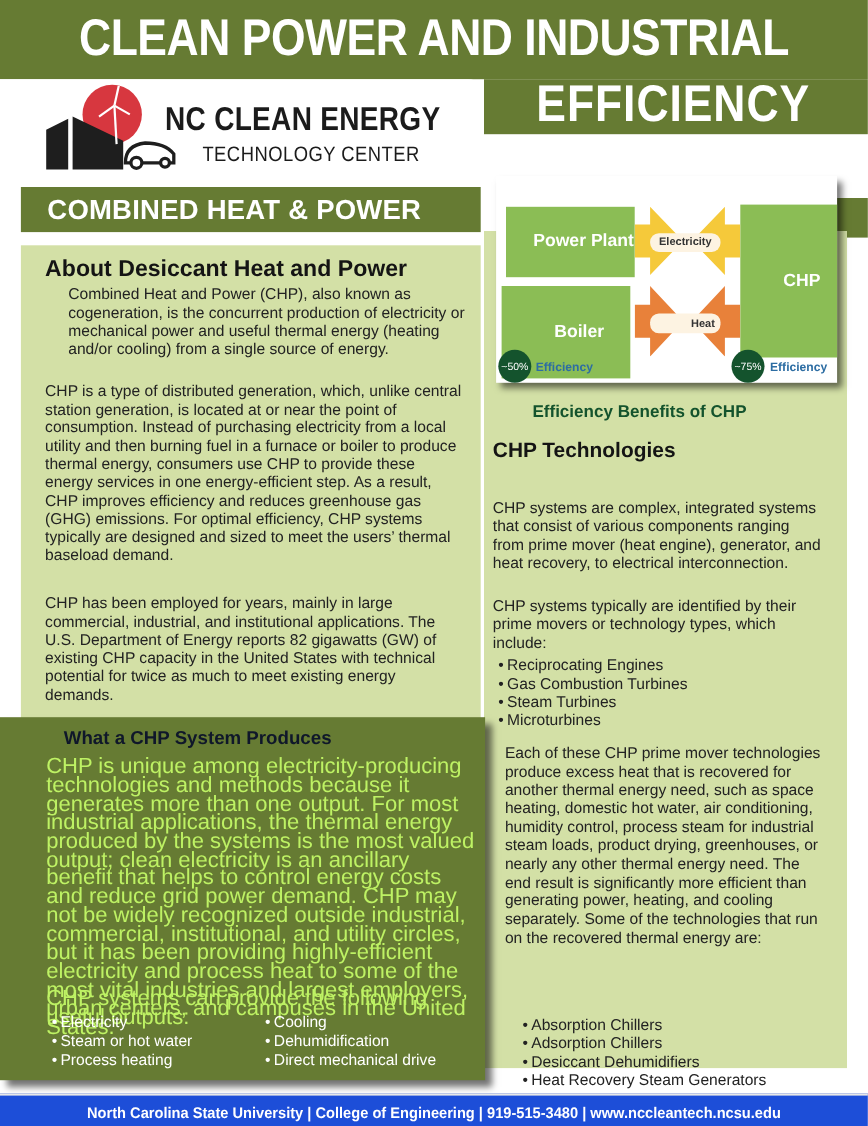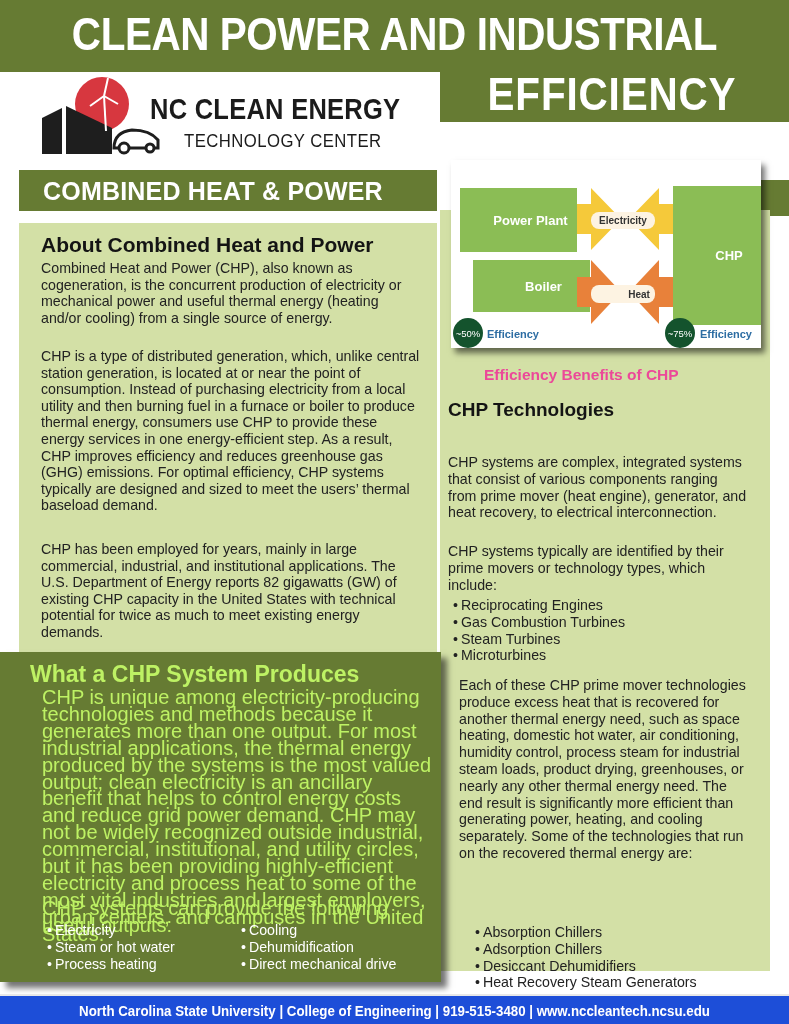--- a/index.html
+++ b/index.html
@@ -32,38 +32,38 @@
   .left-panel h2 { position: absolute; left: 22px; top: 10px; font-size: 21px; font-weight: bold; color: #141414; }
   .para { position: absolute; left: 22px; font-size: 14.2px; line-height: 16.6px; color: #222; width: 380px; }
 
   
   .right-panel { position: absolute; left: 440px; top: 210px; width: 330px; height: 761px; background: #d3e0a6; }
 
   
   .diagram { position: absolute; left: 451px; top: 160px; width: 310px; height: 188px; background: #ffffff;
              box-shadow: 4px 5px 6px rgba(0,0,0,0.55); }
   .dg-label { position: absolute; font-size: 11px; font-weight: bold; color: #8bbd55; margin-top: 39px; }
-  .dg-box { position: absolute; background: #8bbd55; color: #fff; font-size: 13px; font-weight: bold;
+  .dg-box { position: absolute; background: #8bbd55; color: #fff; font-size: 16px; font-weight: bold;
             display: flex; align-items: center; justify-content: center; padding-left: 24px; }
   .dg-pill { position: absolute; background: #fdf3e2; border-radius: 8px; font-size: 10px; font-weight: bold; color: #333;
              display: flex; align-items: center; justify-content: center; }
   .dg-badge { position: absolute; width: 30px; height: 30px; border-radius: 50%; background: #14532d; color: #fff;
               font-size: 9.5px; display: flex; align-items: center; justify-content: center; }
   .dg-eff { position: absolute; font-size: 11px; font-weight: bold; color: #2d6da3; }
-  .caption { position: absolute; left: 484px; top: 366px; font-size: 15.5px; font-weight: bold; color: #ec4899; }
+  .caption { position: absolute; left: 484px; top: 366px; font-size: 15.5px; font-weight: bold; color: #14532d; }
 
   .rp-h2 { position: absolute; left: 448px; top: 399px; font-size: 19px; font-weight: bold; color: #141414; }
   .rp-para { position: absolute; font-size: 14.2px; line-height: 16.8px; color: #222; margin-top: 28px; }
   .bullets { position: absolute; list-style: none; font-size: 14.2px; line-height: 16.8px; color: #222; }
   .bullets li::before { content: "•"; margin-right: 3px; }
 
   
   .dark-panel { position: absolute; left: 0; top: 652px; width: 441px; height: 330px; background: #667b33;
                 box-shadow: 6px 6px 6px rgba(0,0,0,0.55); }
-  .dark-panel h2 { position: absolute; left: 30px; top: 9px; font-size: 23px; font-weight: bold; color: #bef264; }
+  .dark-panel h2 { position: absolute; left: 58px; top: 9px; font-size: 17px; font-weight: bold; color: #0f172a; }
   .dk-para { position: absolute; left: 42px; font-size: 20px; line-height: 16.9px; color: #bef264; width: 392px; }
   .dk-bullets { position: absolute; list-style: none; font-size: 14.2px; line-height: 17px; color: #fff; }
   .dk-bullets li::before { content: "•"; margin-right: 3px; }
 
   
   .footer { position: absolute; left: 0; top: 994px; width: 789px; height: 30px; background: #1d4ed8; border-top: 2px solid #e8e8e8; }
   .footer span { position: absolute; left: 0; top: 7px; width: 789px; text-align: center; color: #fff;
                  font-weight: bold; font-size: 14px; transform: scaleX(0.95); }
 </style>
 </head>
@@ -91,31 +91,31 @@
 <div class="logo-sub">TECHNOLOGY CENTER</div>
 
 <div class="sec-banner">
   <span>COMBINED HEAT &amp; POWER</span>
 </div>
 <div class="right-strip"></div>
 
 <div class="right-panel"></div>
 
 <div class="left-panel">
-  <h2>About Combined Heat and Power</h2>
-  <p class="para" style="top:37px;">Combined Heat and Power (CHP), also known as cogeneration, is the concurrent production of electricity or mechanical power and useful thermal energy (heating and/or cooling) from a single source of energy.</p>
+  <h2>About Desiccant Heat and Power</h2>
+  <p class="para" style="top:37px;margin-left:21px;">Combined Heat and Power (CHP), also known as cogeneration, is the concurrent production of electricity or mechanical power and useful thermal energy (heating and/or cooling) from a single source of energy.</p>
   <p class="para" style="top:125px;">CHP is a type of distributed generation, which, unlike central station generation, is located at or near the point of consumption. Instead of purchasing electricity from a local utility and then burning fuel in a furnace or boiler to produce thermal energy, consumers use CHP to provide these energy services in one energy-efficient step. As a result, CHP improves efficiency and reduces greenhouse gas (GHG) emissions. For optimal efficiency, CHP systems typically are designed and sized to meet the users’ thermal baseload demand.</p>
   <p class="para" style="top:318px;">CHP has been employed for years, mainly in large commercial, industrial, and institutional applications. The U.S. Department of Energy reports 82 gigawatts (GW) of existing CHP capacity in the United States with technical potential for twice as much to meet existing energy demands.</p>
 </div>
 
 <div class="diagram">
   <div class="dg-label" style="left:18px;top:7px;">Traditional System</div>
   <div class="dg-label" style="left:232px;top:7px;">CHP System</div>
   <div class="dg-box" style="left:9px;top:28px;width:117px;height:64px;">Power Plant</div>
-  <div class="dg-box" style="left:22px;top:100px;width:117px;height:52px;">Boiler</div>
+  <div class="dg-box" style="left:5px;top:100px;width:117px;height:84px;">Boiler</div>
   <div class="dg-box" style="left:222px;top:26px;width:88px;height:139px;">CHP</div>
   <svg style="position:absolute;left:126px;top:28px;" width="96" height="62">
     <polygon points="0,16 14,16 14,0 44,31 14,62 14,46 0,46" fill="#f5c93a"></polygon>
     <polygon points="96,16 82,16 82,0 52,31 82,62 82,46 96,46" fill="#f5c93a"></polygon>
   </svg>
   <svg style="position:absolute;left:126px;top:100px;" width="96" height="64">
     <polygon points="0,17 14,17 14,0 44,32 14,64 14,47 0,47" fill="#e8813a"></polygon>
     <polygon points="96,17 82,17 82,0 52,32 82,64 82,47 96,47" fill="#e8813a"></polygon>
   </svg>
   <div class="dg-pill" style="left:140px;top:52px;width:64px;height:17px;">Electricity</div>

